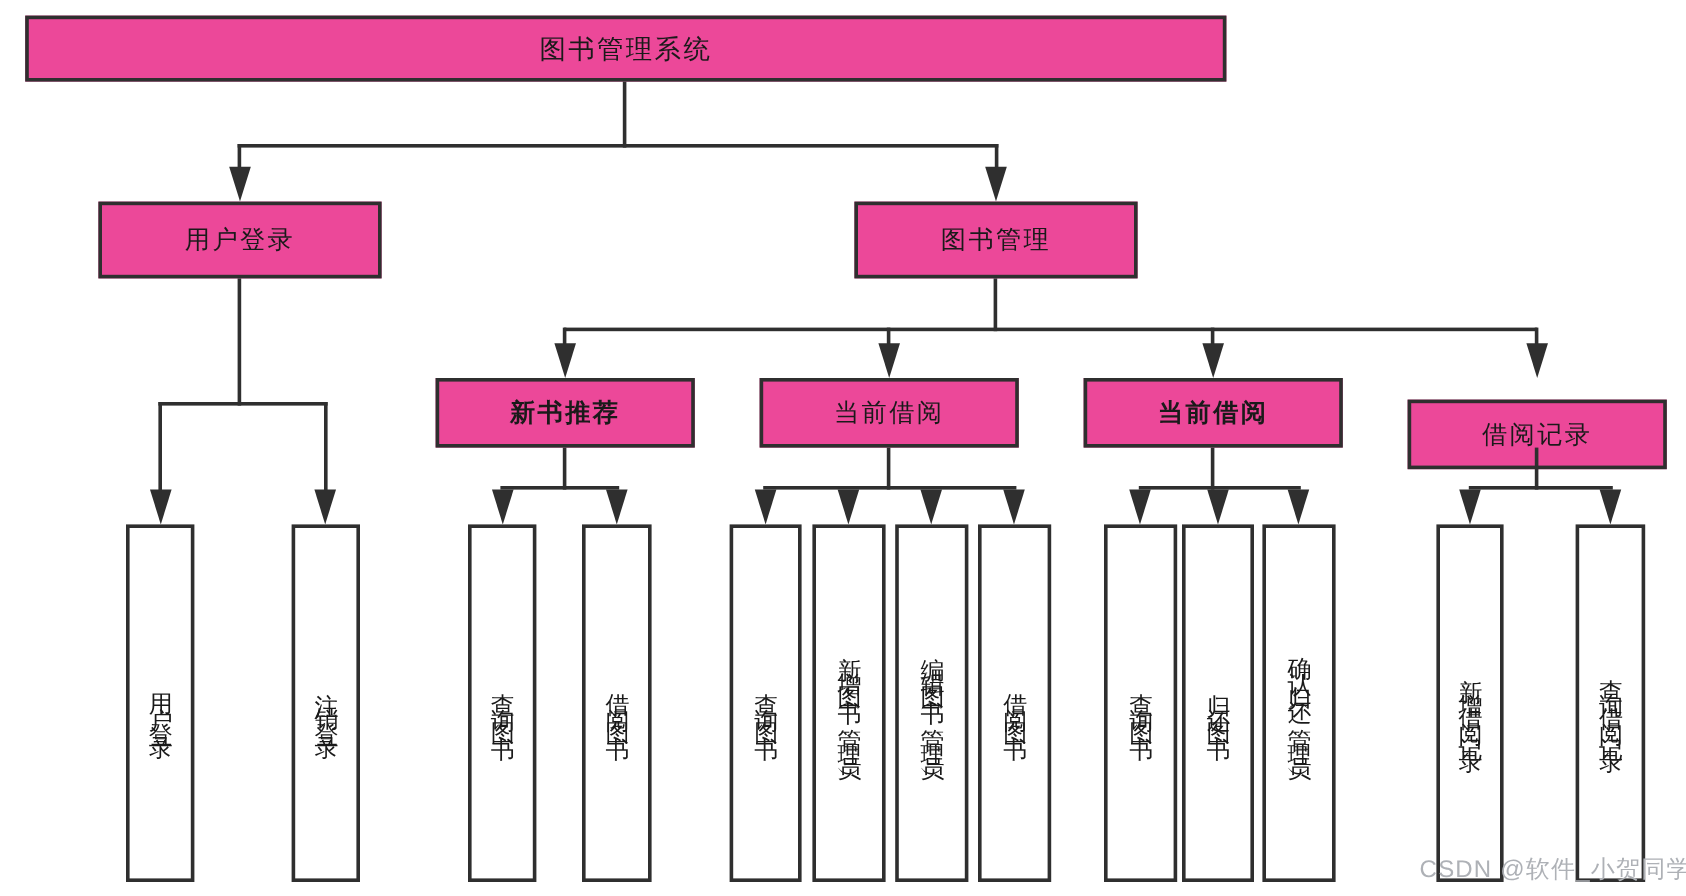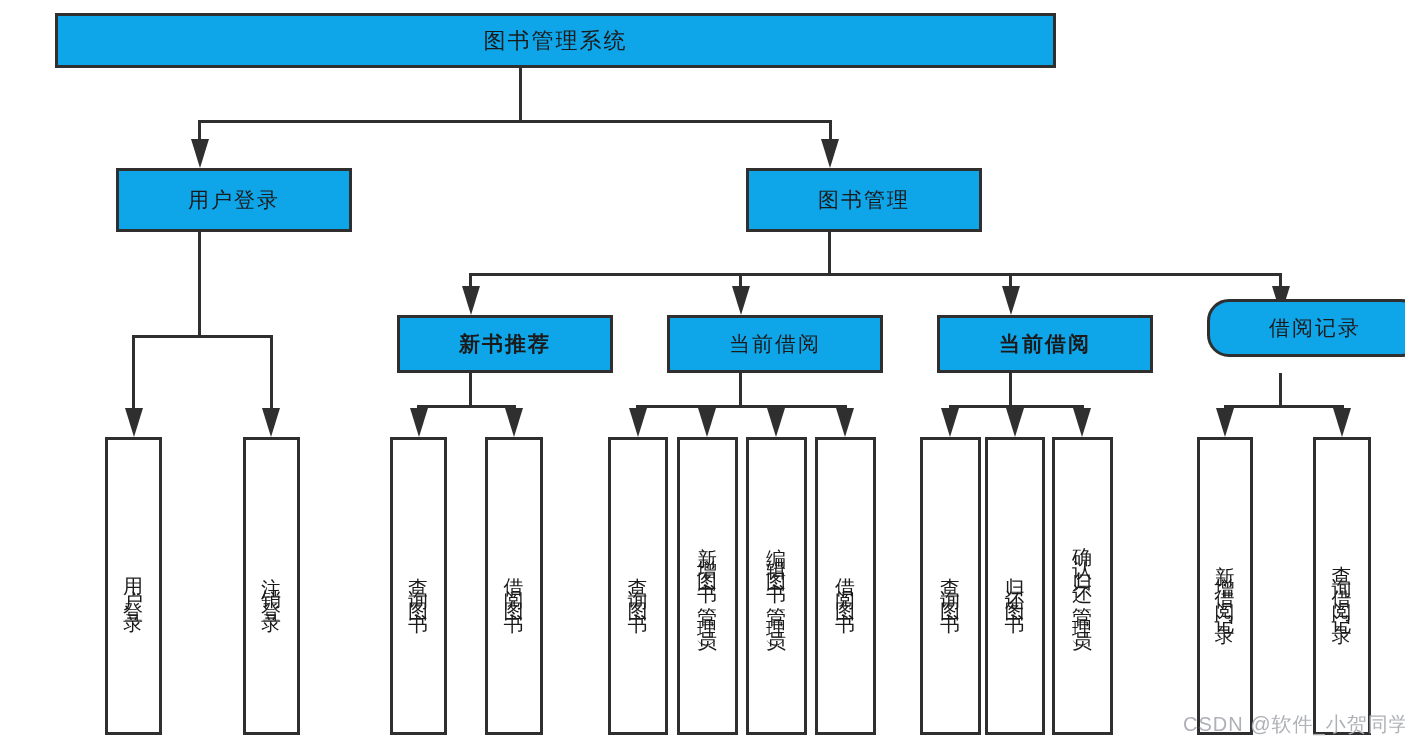--- a/index.html
+++ b/index.html
@@ -12,29 +12,28 @@
     position: relative;
     width: 1405px;
     height: 747px;
     background: #ffffff;
     overflow: hidden;
   }
   .box {
     position: absolute;
     box-sizing: border-box;
     border: 3px solid #2f2f2f;
-    background: #0ea5e9;
+    background: #ec4899;
     display: flex;
     align-items: center;
     justify-content: center;
     color: #1a1a1a;
     font-size: 21px;
     letter-spacing: 2px;
     white-space: nowrap;
-    margin-left: 34px;
   }
   .vbox {
     position: absolute;
     box-sizing: border-box;
     border: 3px solid #2f2f2f;
     background: #ffffff;
     display: flex;
     align-items: center;
     justify-content: center;
     color: #1a1a1a;
@@ -106,21 +105,21 @@
   <div class="vline" style="left:739px; top:273px; height:16px;"></div>
   <div class="arrow" style="left:732px; top:286px;"></div>
   <div class="vline" style="left:1009px; top:273px; height:16px;"></div>
   <div class="arrow" style="left:1002px; top:286px;"></div>
   <div class="vline" style="left:1279px; top:273px; height:16px;"></div>
   <div class="arrow" style="left:1272px; top:286px;"></div>
 
   <div class="box" style="left:363px; top:315px; width:216px; height:58px;font-weight:bold;">新书推荐</div>
   <div class="box" style="left:633px; top:315px; width:216px; height:58px;">当前借阅</div>
   <div class="box" style="left:903px; top:315px; width:216px; height:58px;font-weight:bold;">当前借阅</div>
-  <div class="box" style="left:1173px; top:299px; width:216px; height:58px;border-radius:22px;">借阅记录</div>
+  <div class="box" style="left:1173px; top:333px; width:216px; height:58px;">借阅记录</div>
 
   <div class="vline" style="left:469px; top:373px; height:35px;"></div>
   <div class="hline" style="left:417px; top:405px; width:99px;"></div>
   <div class="arrow" style="left:410px; top:408px;"></div>
   <div class="arrow" style="left:505px; top:408px;"></div>
 
   <div class="vline" style="left:739px; top:373px; height:35px;"></div>
   <div class="hline" style="left:636px; top:405px; width:211px;"></div>
   <div class="arrow" style="left:629px; top:408px;"></div>
   <div class="arrow" style="left:698px; top:408px;"></div>

